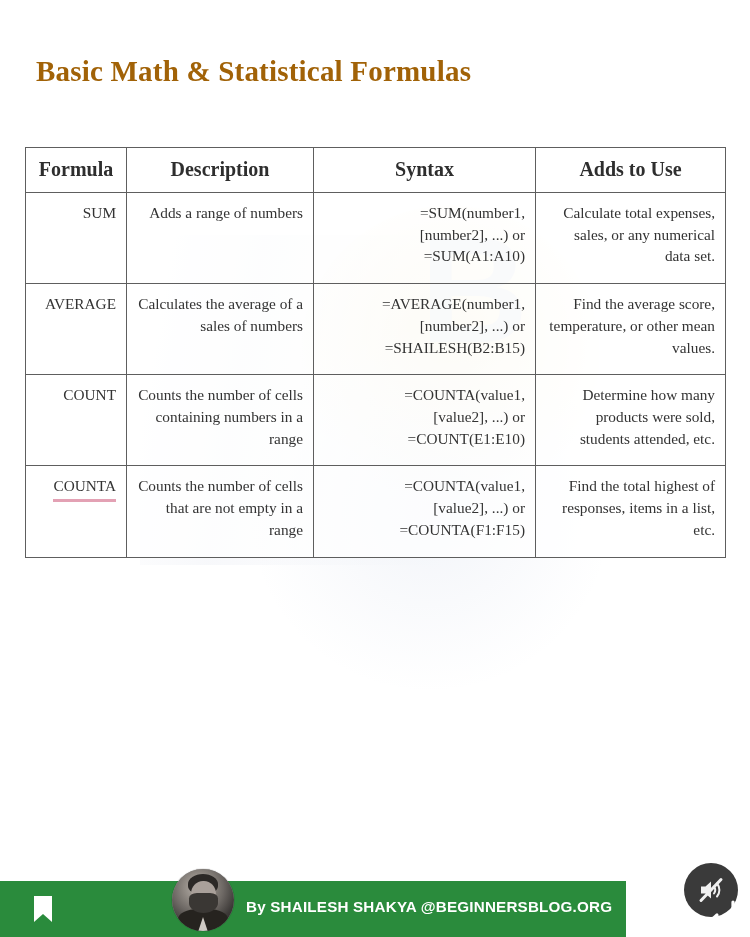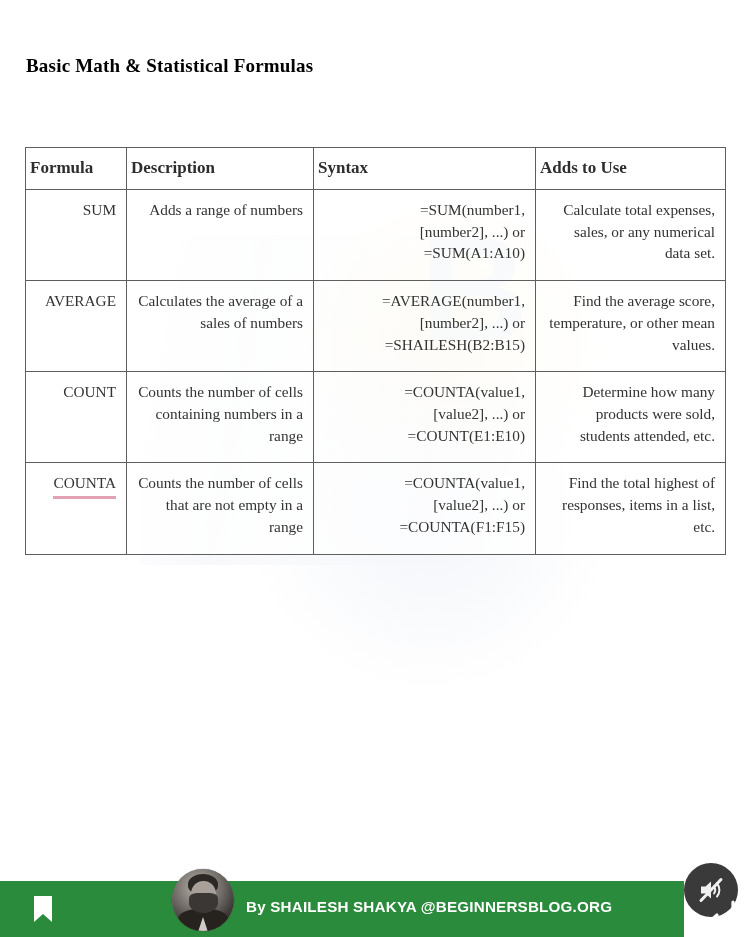--- a/index.html
+++ b/index.html
@@ -52,25 +52,25 @@
   
   #page {
     position: relative;
     z-index: 1;
     width: 750px;
     height: 937px;
   }
 
   #page-title {
     position: absolute;
-    left: 26px;
+    left: 36px;
     top: 55px;
-    font-size: 19px;
+    font-size: 29px;
     font-weight: bold;
-    color: #000000;
+    color: #a16207;
     letter-spacing: 0.2px;
     font-family: "Liberation Serif", "DejaVu Serif", serif;
   }
 
   
   #formula-table {
     position: absolute;
     left: 25px;
     top: 147px;
     width: 700px;
@@ -79,22 +79,22 @@
     background: transparent;
   }
   #formula-table th,
   #formula-table td {
     border: 1px solid #5e5e5e;
     vertical-align: top;
     background: rgba(255,255,255,0.72);
     text-align: right;
   }
   #formula-table thead th {
-    text-align: left;
-    font-size: 17px;
+    text-align: center;
+    font-size: 20px;
     font-weight: bold;
     color: #2e2e2e;
     padding: 10px 4px 11px 4px;
     vertical-align: middle;
     background: rgba(255,255,255,0.88);
   }
   #formula-table tbody td {
     font-size: 15.3px;
     color: #333333;
     line-height: 1.42;
@@ -113,21 +113,21 @@
   }
 
   td.cell-syntax { color: #56865c; padding-left: 11px; }
   .syntax-line { display: block; white-space: nowrap; }
 
   
   #footer-bar {
     position: absolute;
     left: 0;
     bottom: 0;
-    width: 684px;
+    width: 626px;
     height: 56px;
     background: #2a8b3c;
     z-index: 3;
   }
   #bookmark-icon {
     position: absolute;
     left: 32px;
     top: 14px;
     width: 22px;
     height: 28px;

